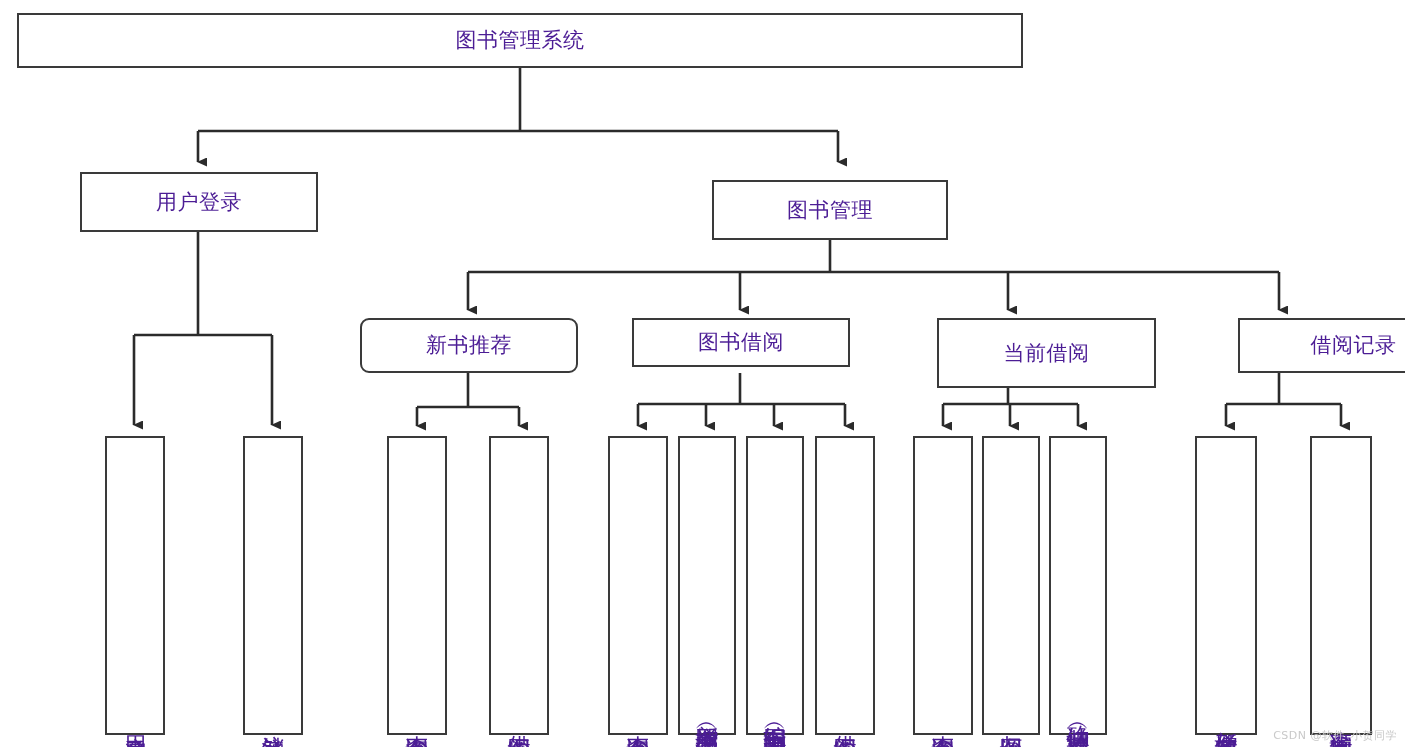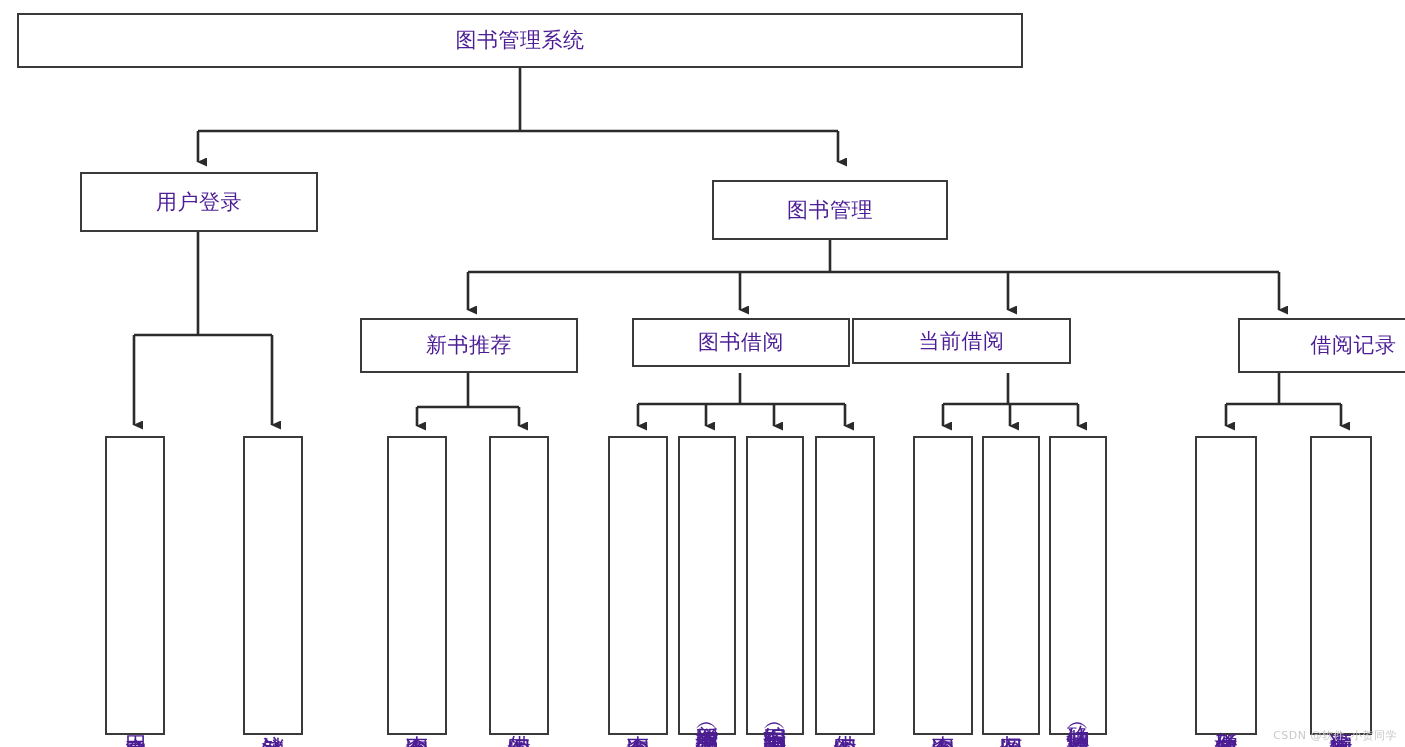--- a/index.html
+++ b/index.html
@@ -133,29 +133,29 @@
   </div>
 
   <div class="node horiz" style="left:80px; top:172px; width:238px; height:60px;">
     <span class="node-label">用户登录</span>
   </div>
 
   <div class="node horiz" style="left:712px; top:180px; width:236px; height:60px;">
     <span class="node-label">图书管理</span>
   </div>
 
-  <div class="node horiz" style="left:360px; top:318px; width:218px; height:55px;">
+  <div class="node horiz" style="left:360px; top:318px; width:218px; height:55px;border-radius:9px;">
     <span class="node-label">新书推荐</span>
   </div>
 
   <div class="node horiz" style="left:632px; top:318px; width:218px; height:49px;">
     <span class="node-label">图书借阅</span>
   </div>
 
-  <div class="node horiz" style="left:852px; top:318px; width:219px; height:46px;">
+  <div class="node horiz" style="left:937px; top:318px; width:219px; height:70px;">
     <span class="node-label">当前借阅</span>
   </div>
 
   <div class="node horiz" style="left:1238px; top:318px; width:219px; height:55px;padding-left:12px;">
     <span class="node-label">借阅记录</span>
   </div>
 
   <div class="node vert" style="left:105px; top:436px; width:60px; height:299px;">
     <span class="node-label">用户登录</span>
   </div>

